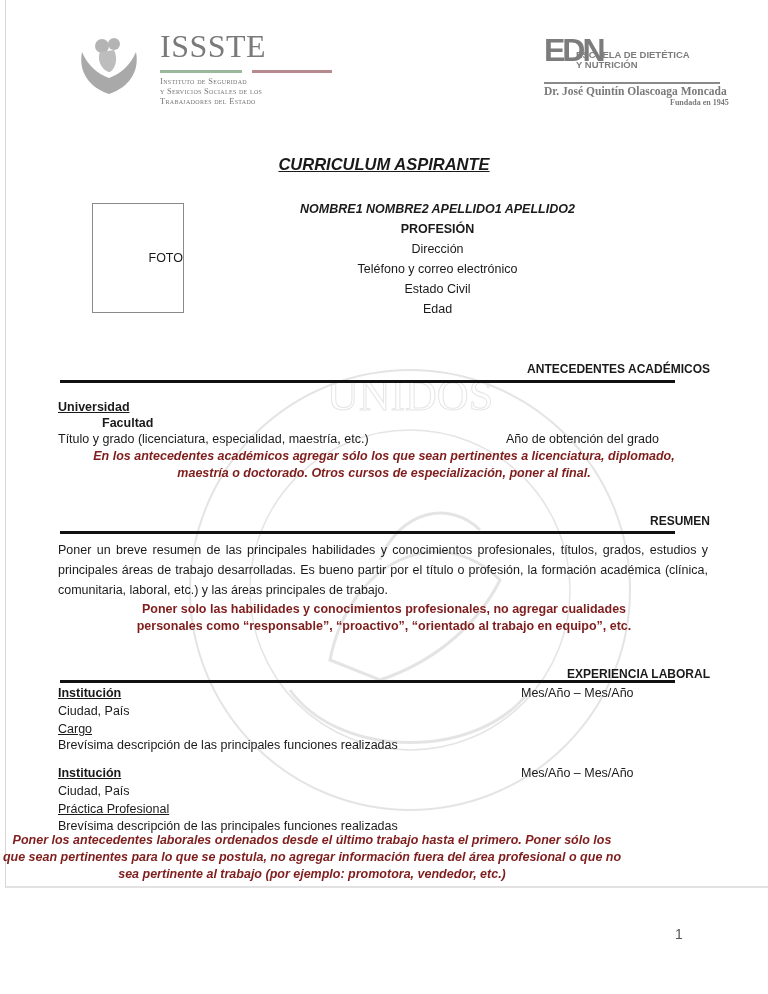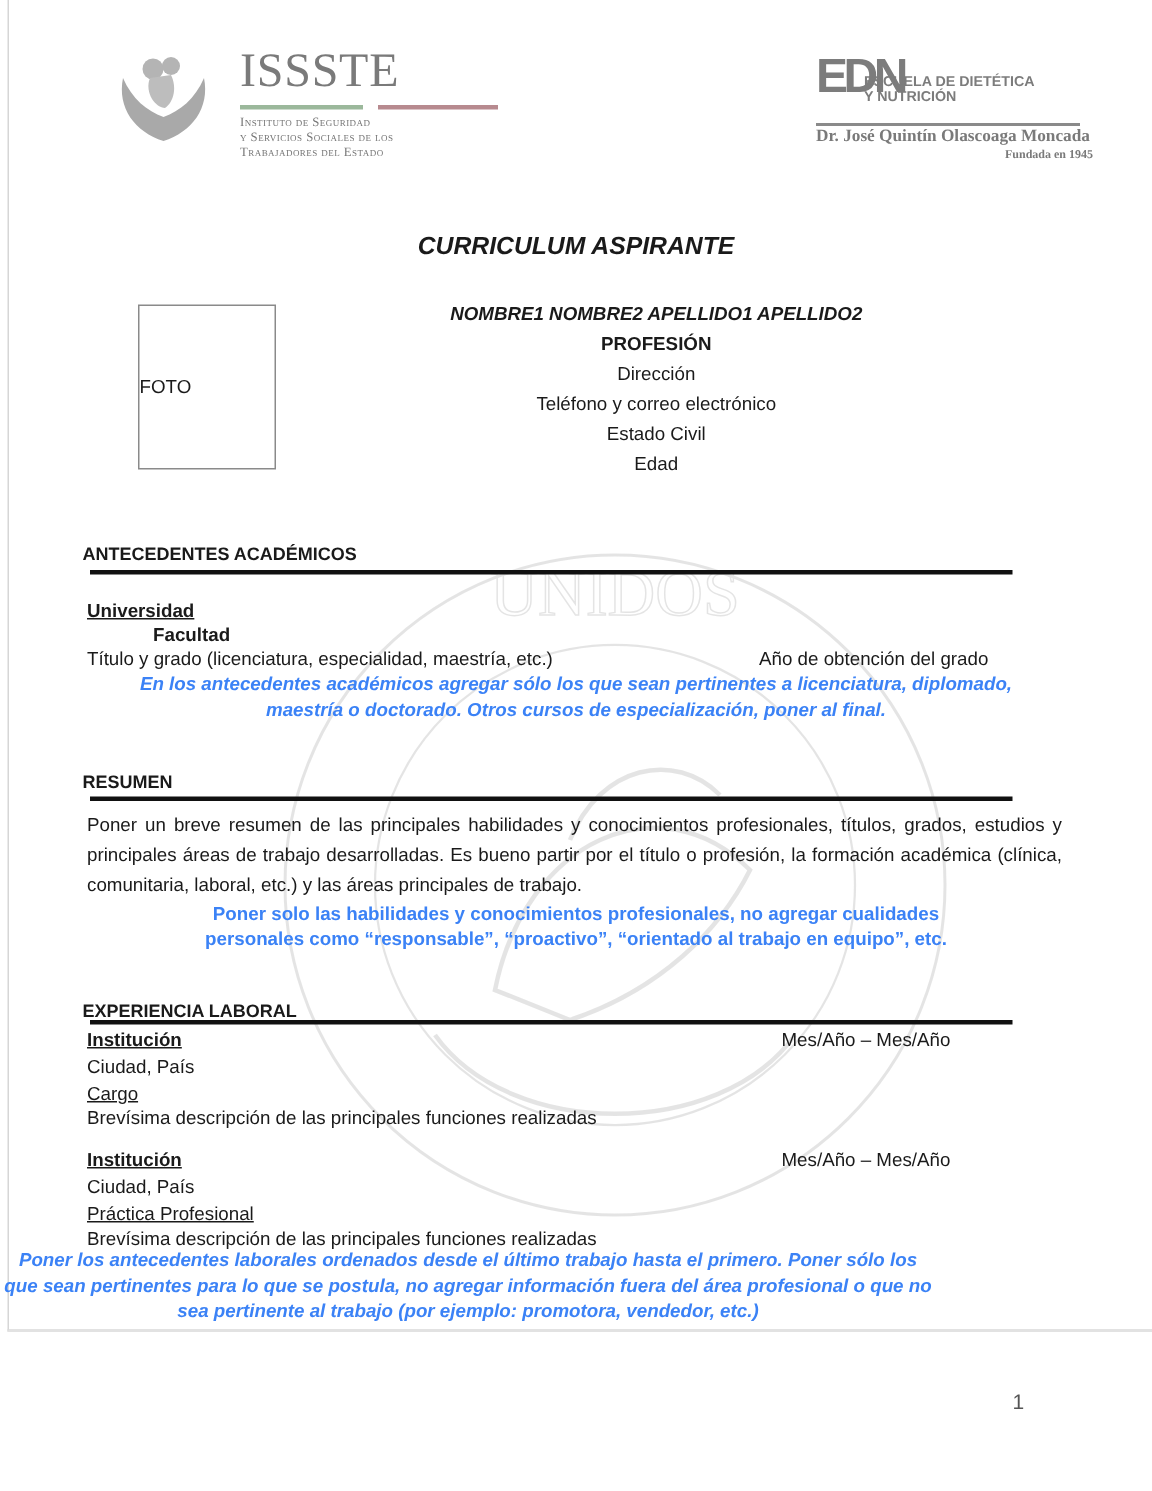--- a/index.html
+++ b/index.html
@@ -21,32 +21,32 @@
     .issste-sub { position:absolute; left:90px; top:44px; font-family:"Liberation Serif", serif;
                   font-size:8.5px; line-height:10px; color:#777; font-variant:small-caps; letter-spacing:0.3px; }
     .edn-letters { position:absolute; left:4px; top:0; font-family:"Liberation Sans", sans-serif;
                    font-size:32px; font-weight:bold; color:#7c7c7c; letter-spacing:-3px; }
     .edn-school { position:absolute; left:36px; top:18px; font-size:9.5px; font-weight:bold; color:#7c7c7c; line-height:10px; }
     .edn-rule { position:absolute; left:4px; top:50px; width:176px; height:2px; background:#8a8a8a; }
     .edn-dr { position:absolute; left:4px; top:53px; font-family:"Liberation Serif", serif; font-weight:bold;
               font-size:11.5px; color:#7a7a7a; }
     .edn-founded { position:absolute; left:130px; top:66px; font-family:"Liberation Serif", serif; font-weight:bold;
                    font-size:8px; color:#7a7a7a; }
-    .title { left:0; width:768px; top:155px; text-align:center; font-size:16.5px; font-weight:bold; font-style:italic; }
+    .title { left:0; width:768px; top:155px; text-align:center; font-size:16.5px; font-weight:bold; font-style:italic;text-decoration:underline; }
     .photo { left:92px; top:203px; width:92px; height:110px; border:1.5px solid #8a8a8a; box-sizing:border-box;
-             display:flex; align-items:center; justify-content:flex-start; font-size:12.5px; }
+             display:flex; align-items:center; justify-content:flex-end; font-size:12.5px; }
     .contact { left:200px; width:475px; top:199px; text-align:center; font-size:12.5px; line-height:20px; }
     .contact .name { font-weight:bold; font-style:italic; }
     .contact .prof { font-weight:bold; }
-    .section-title { left:55px; width:655px; text-align:left; font-size:12px; font-weight:bold; }
+    .section-title { left:55px; width:655px; text-align:right; font-size:12px; font-weight:bold; }
     .rule { left:60px; width:615px; height:3px; background:#111; }
     .line { left:58px; font-size:12.5px; line-height:17px; }
     .u { text-decoration:underline; }
     .b { font-weight:bold; }
-    .red { color:#3b82f6; font-weight:bold; text-align:center; font-size:12.5px; line-height:17px; }
+    .red { color:#7f1d1d; font-weight:bold; text-align:center; font-size:12.5px; line-height:17px; }
     .redi { font-style:italic; }
     .para { left:58px; width:650px; font-size:12.5px; line-height:20px; text-align:justify; }
     .pagenum { left:675px; top:926px; font-size:14px; color:#555; }
   </style>
 </head>
 <body>
 
 <div class="page"></div>
 <div class="page2"></div>
 

